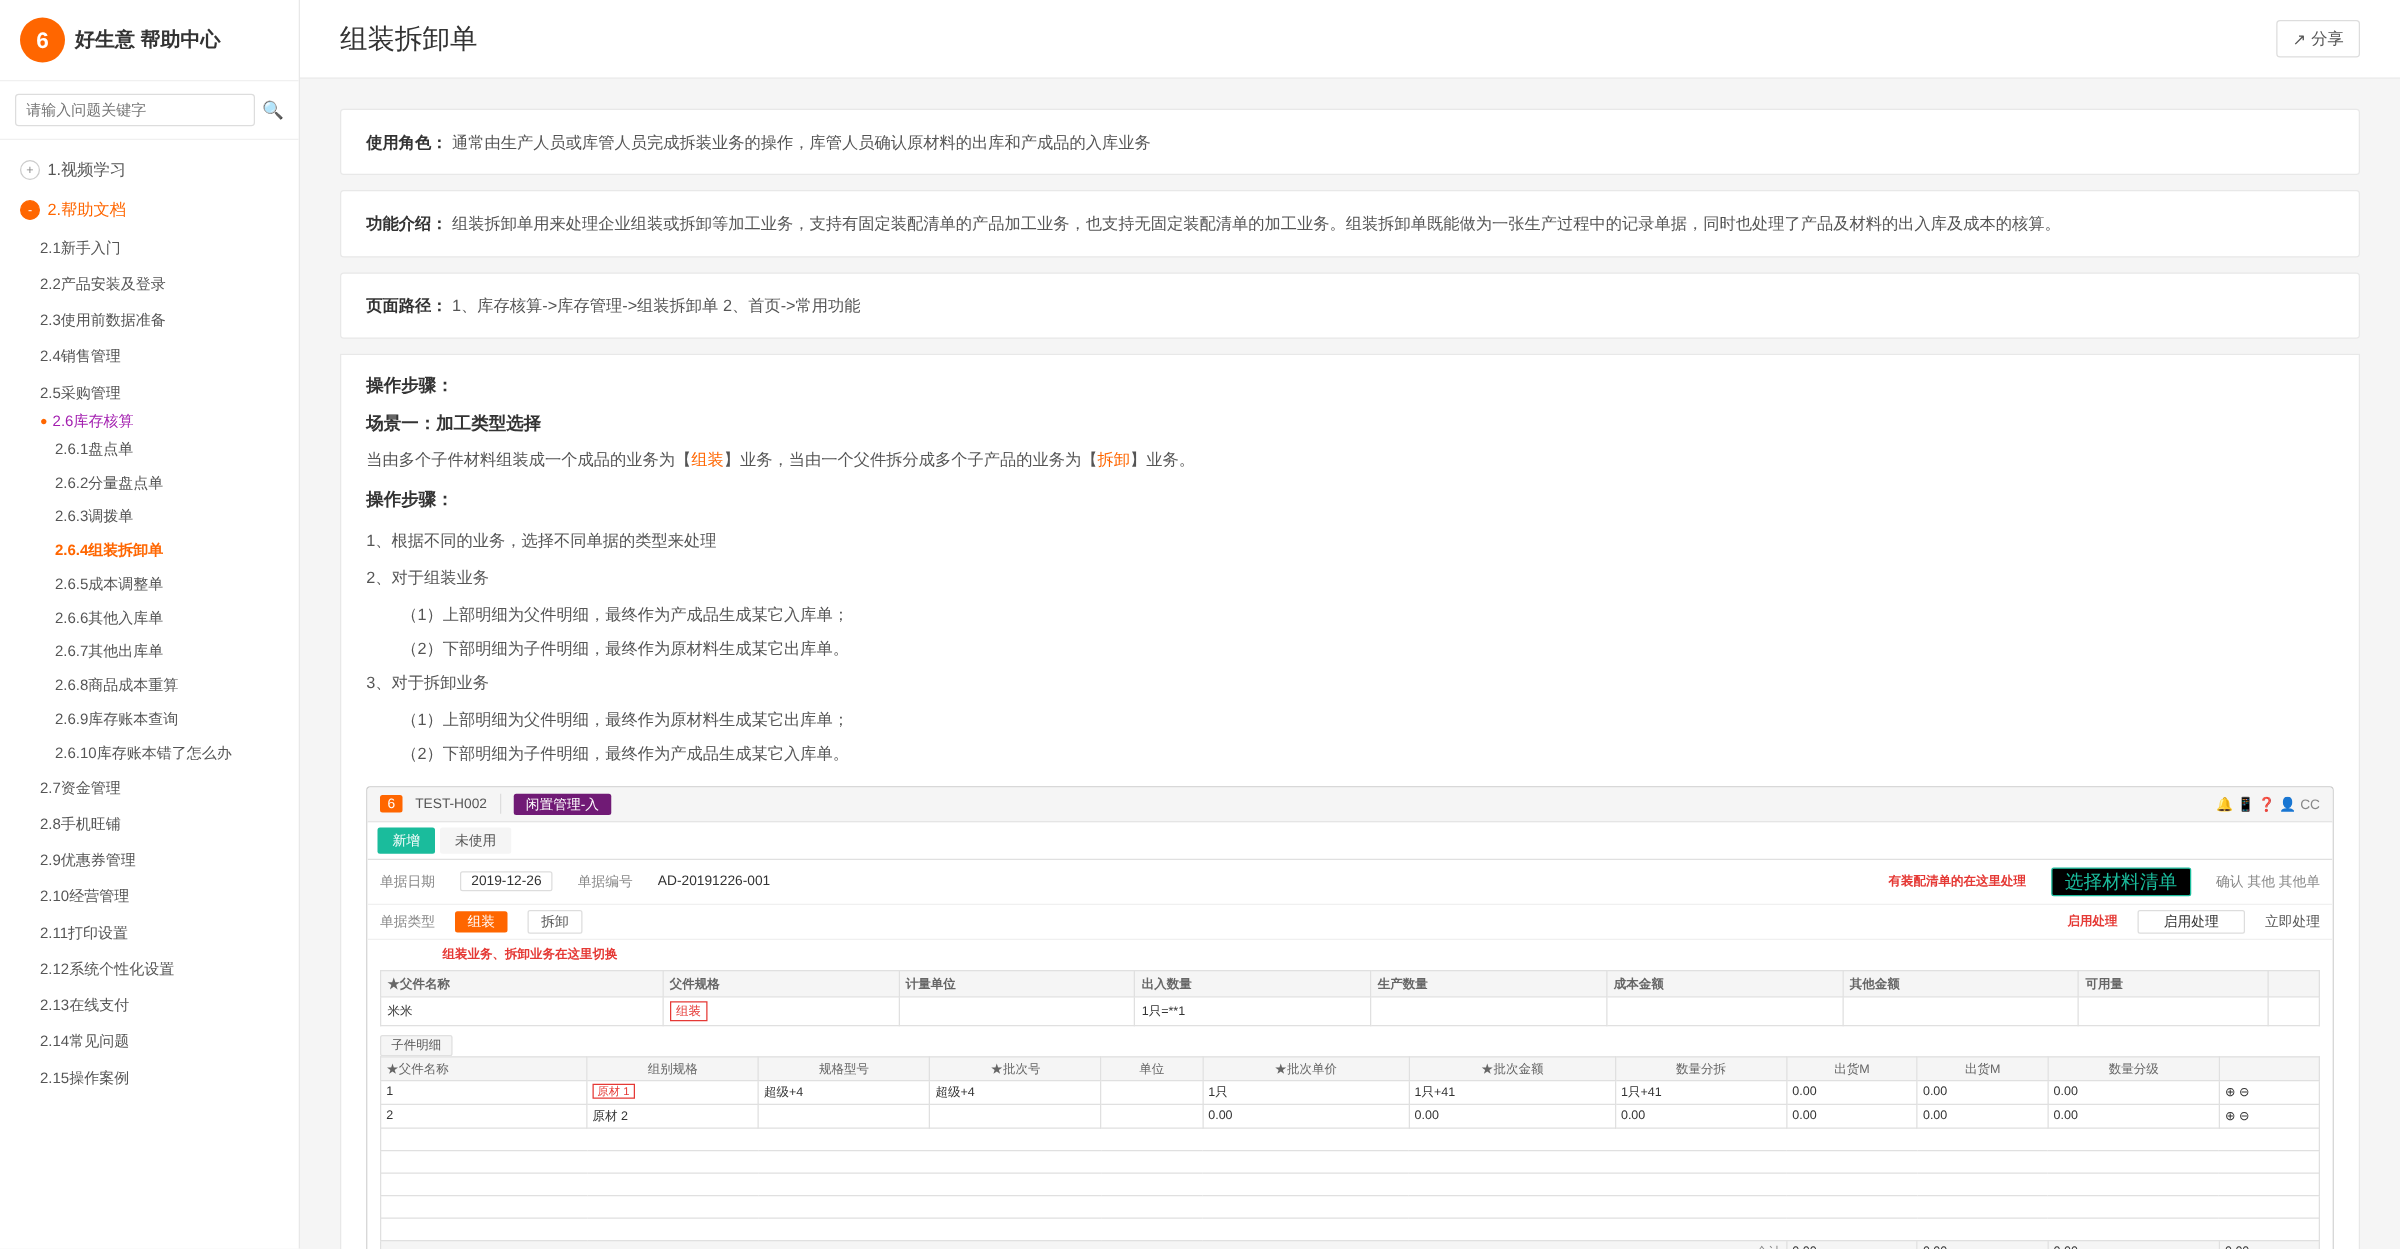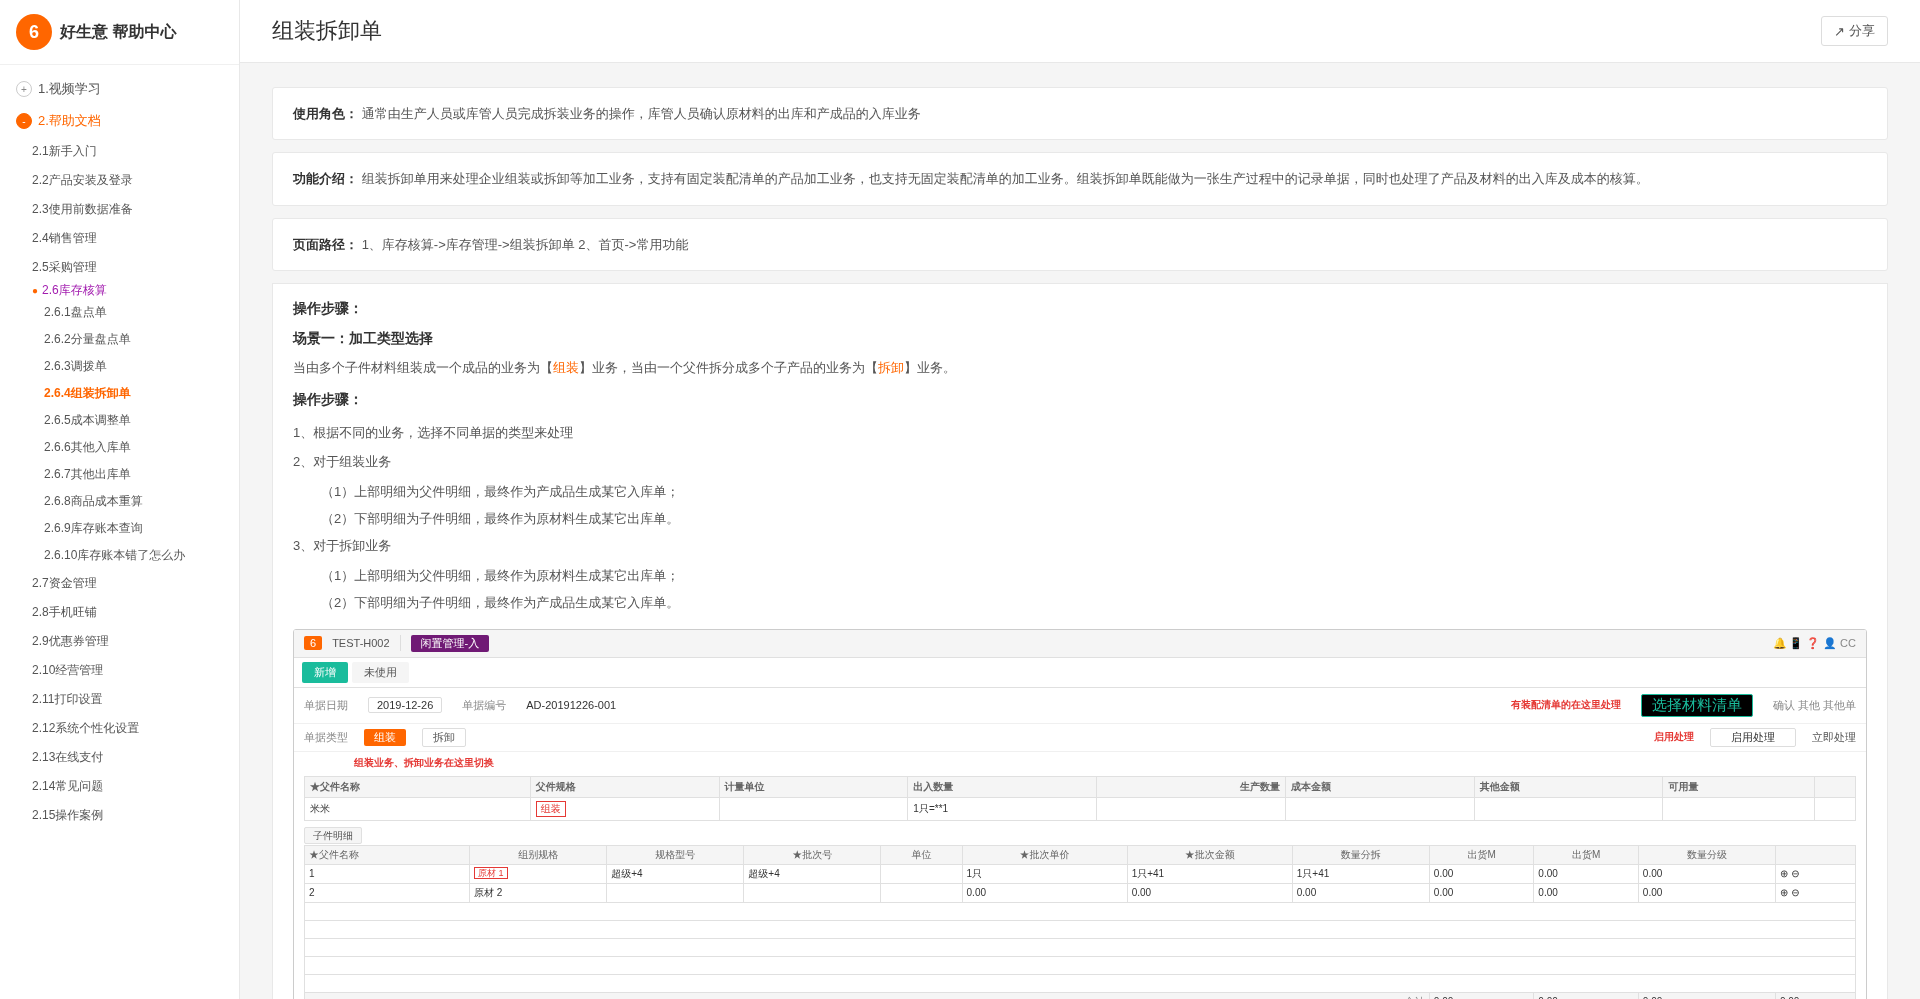--- a/index.html
+++ b/index.html
@@ -214,20 +214,24 @@
 <body>
 
 <div id="sidebar">
   <div class="logo-area">
     <div class="logo-circle">
       <span>6</span>
     </div>
     <span class="logo-text">好生意 帮助中心</span>
   </div>
 
+  <div class="search-area">
+    <input class="search-input" type="text" placeholder="请输入问题关键字" style="">
+    <span class="search-icon-btn">🔍</span>
+  </div>
 
   <div class="nav-list">
 
     <div class="nav-item-top">
       <span class="plus-icon">+</span>
       <span>1.视频学习</span>
     </div>
 
     <div class="nav-item-top active-parent">
       <span class="plus-icon" style="background:#f60;border-color:#f60;color:#fff;">-</span>
@@ -364,21 +368,21 @@
           </div>
 
           <div style="padding:4px 10px;background:#fff;">
             <table style="width:100%;border-collapse:collapse;font-size:10px;">
               <thead>
                 <tr style="background:#f5f5f5;">
                   <th style="border:1px solid #e0e0e0;padding:3px 5px;color:#666;text-align:left;">★父件名称</th>
                   <th style="border:1px solid #e0e0e0;padding:3px 5px;color:#666;text-align:left;">父件规格</th>
                   <th style="border:1px solid #e0e0e0;padding:3px 5px;color:#666;text-align:left;">计量单位</th>
                   <th style="border:1px solid #e0e0e0;padding:3px 5px;color:#666;text-align:left;">出入数量</th>
-                  <th style="border:1px solid #e0e0e0;padding:3px 5px;color:#666;text-align:right;">生产数量</th>
+                  <th style="border:1px solid #e0e0e0;padding:3px 5px;color:#666;text-align:left;">生产数量</th>
                   <th style="border:1px solid #e0e0e0;padding:3px 5px;color:#666;text-align:left;">成本金额</th>
                   <th style="border:1px solid #e0e0e0;padding:3px 5px;color:#666;text-align:left;">其他金额</th>
                   <th style="border:1px solid #e0e0e0;padding:3px 5px;color:#666;text-align:left;">可用量</th>
                   <th style="border:1px solid #e0e0e0;padding:3px 5px;color:#666;"></th>
                 </tr>
               </thead>
               <tbody>
                 <tr>
                   <td style="border:1px solid #e0e0e0;padding:3px 5px;">米米</td>
                   <td style="border:1px solid #e0e0e0;padding:3px 5px;">

